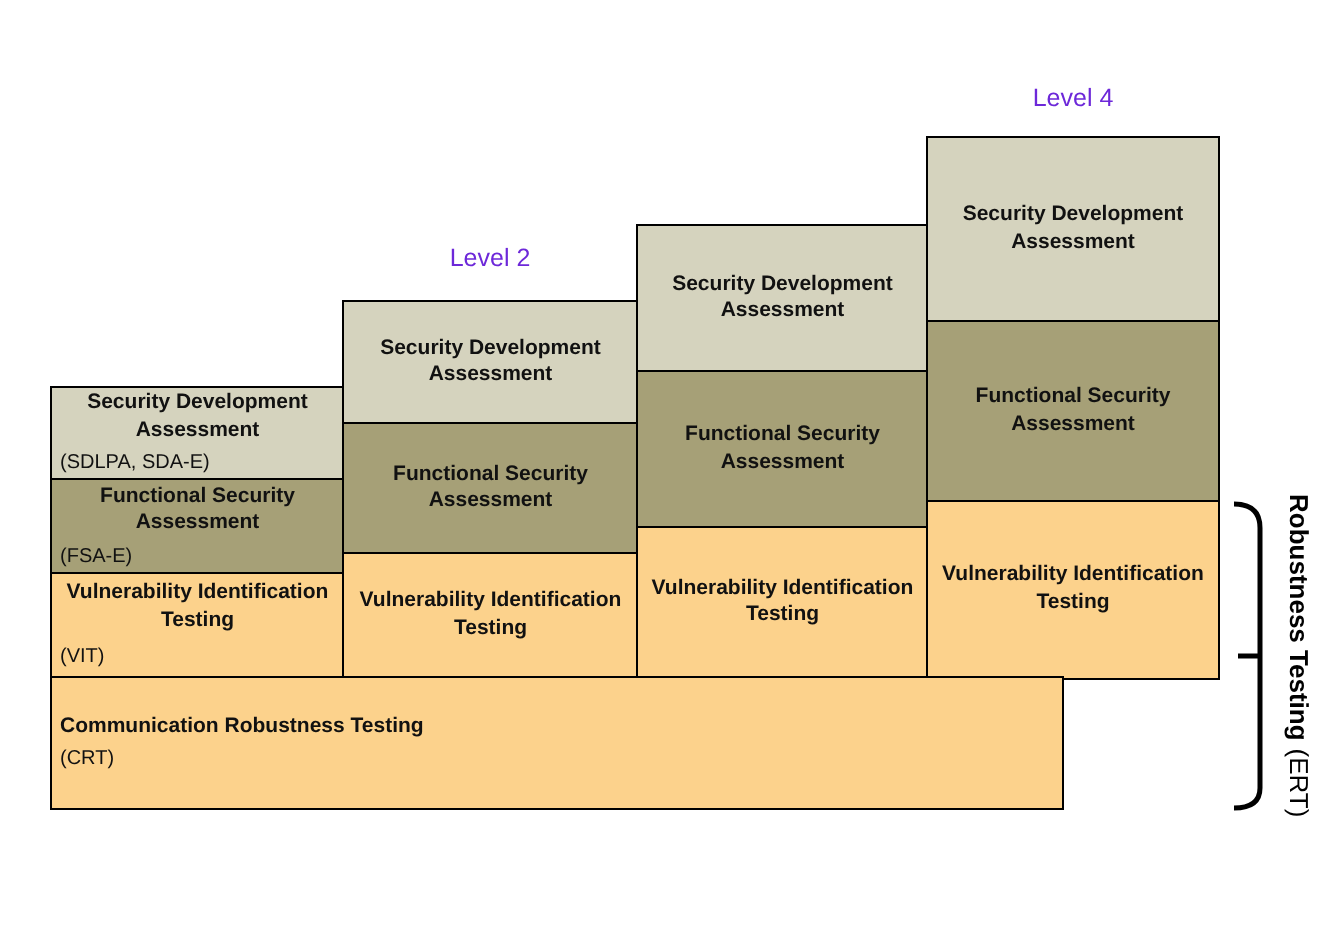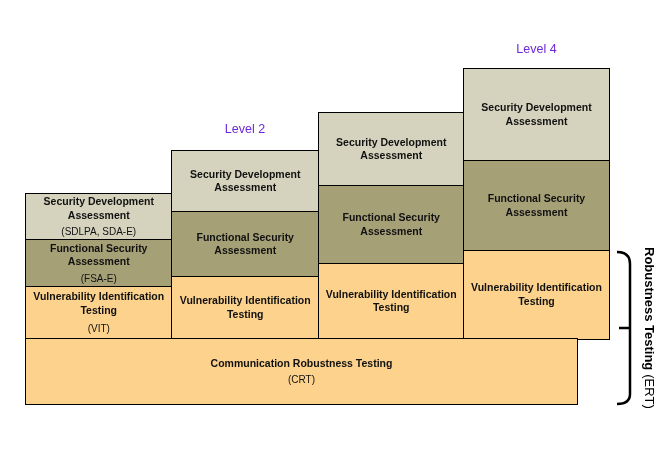--- a/index.html
+++ b/index.html
@@ -23,21 +23,21 @@
     position:absolute;height:18px;
     font-size:12.5px;font-weight:normal;
     text-align:center;line-height:18px;
     color:#6d28d9;
   }
   .block{
     position:absolute;
     box-sizing:border-box;
     border:1.5px solid var(--border);
     display:flex;flex-direction:column;
-    align-items:center;justify-content:center;
+    align-items:flex-start;justify-content:center;
     text-align:center;
     padding:1px 4px;
   }
   .block.sda{background:var(--sda);}
   .block.fsa{background:var(--fsa);}
   .block.vit{background:var(--vit);}
   .block.spread{justify-content:space-evenly;}
   .block-title{
     font-size:10.5px;font-weight:bold;line-height:1.28;
   }
@@ -102,21 +102,21 @@
   <div class="block sda" style="left:463px;top:68px;width:147px;height:93.5px">
     <div class="block-title">Security Development Assessment</div>
   </div>
   <div class="block fsa" style="left:463px;top:160px;width:147px;height:91.5px">
     <div class="block-title">Functional Security Assessment</div>
   </div>
   <div class="block vit" style="left:463px;top:250px;width:147px;height:89.5px">
     <div class="block-title">Vulnerability Identification Testing</div>
   </div>
 
-  <div class="block vit crt" style="left:25px;top:338px;width:553px;height:66.5px">
+  <div class="block vit crt" style="left:25px;top:338px;width:507px;height:66.5px">
     <div class="block-title">Communication Robustness Testing</div>
     <div class="block-abbr">(CRT)</div>
   </div>
 
   <svg class="bracket-svg" width="56" height="170" viewBox="0 0 56 170">
     <path d="M5 8 Q18 8 18 20 L18 150 Q18 160 5 160" fill="none" stroke="#000" stroke-width="2.5"></path>
     <path d="M18 84 L7 84" fill="none" stroke="#000" stroke-width="2.5"></path>
   </svg>
   <div class="bracket-label">
     <span class="b">Robustness Testing</span><span class="r">(ERT)</span>

